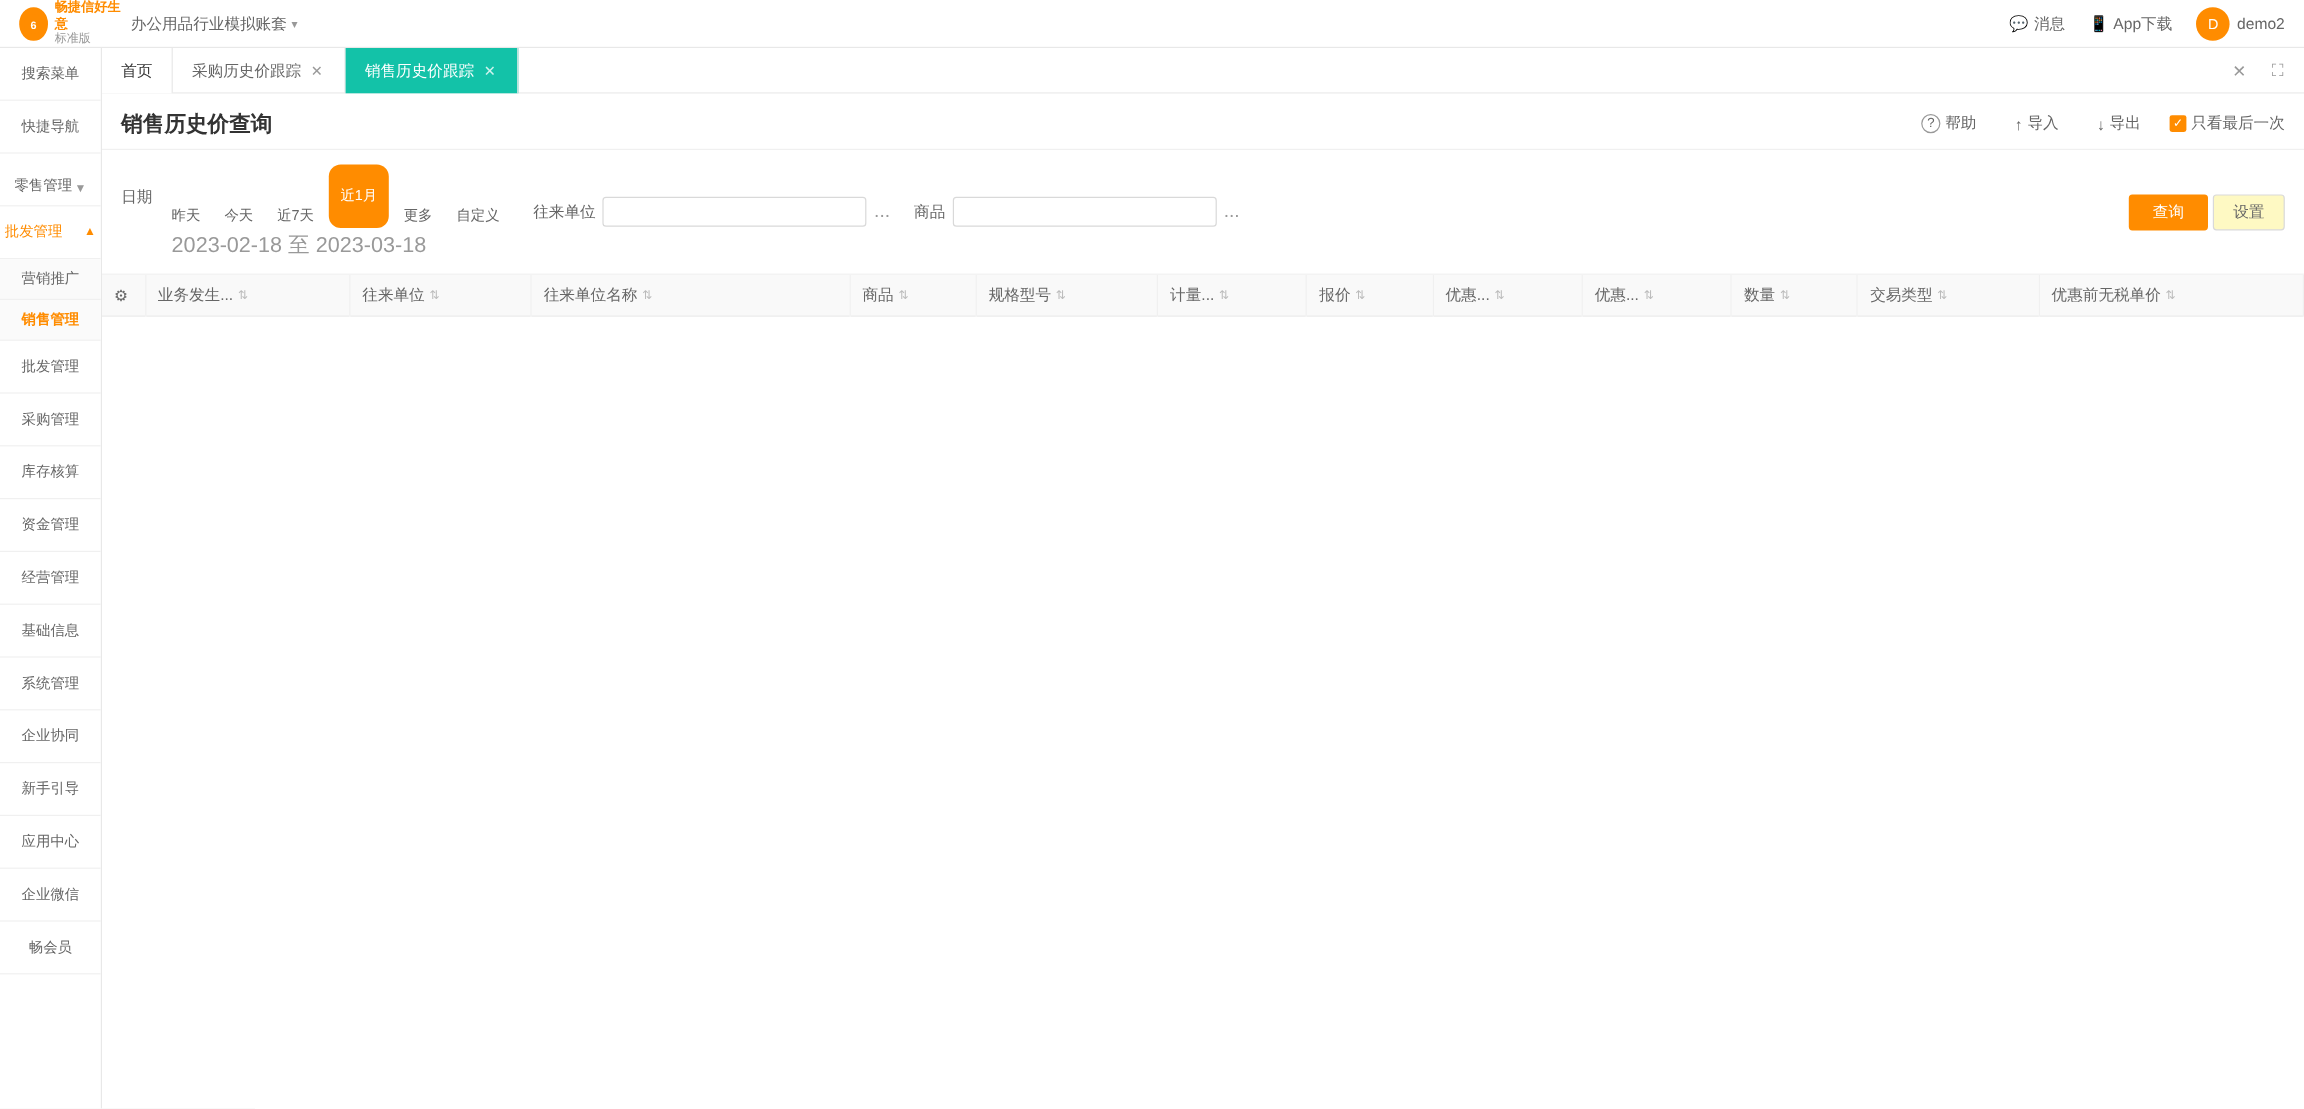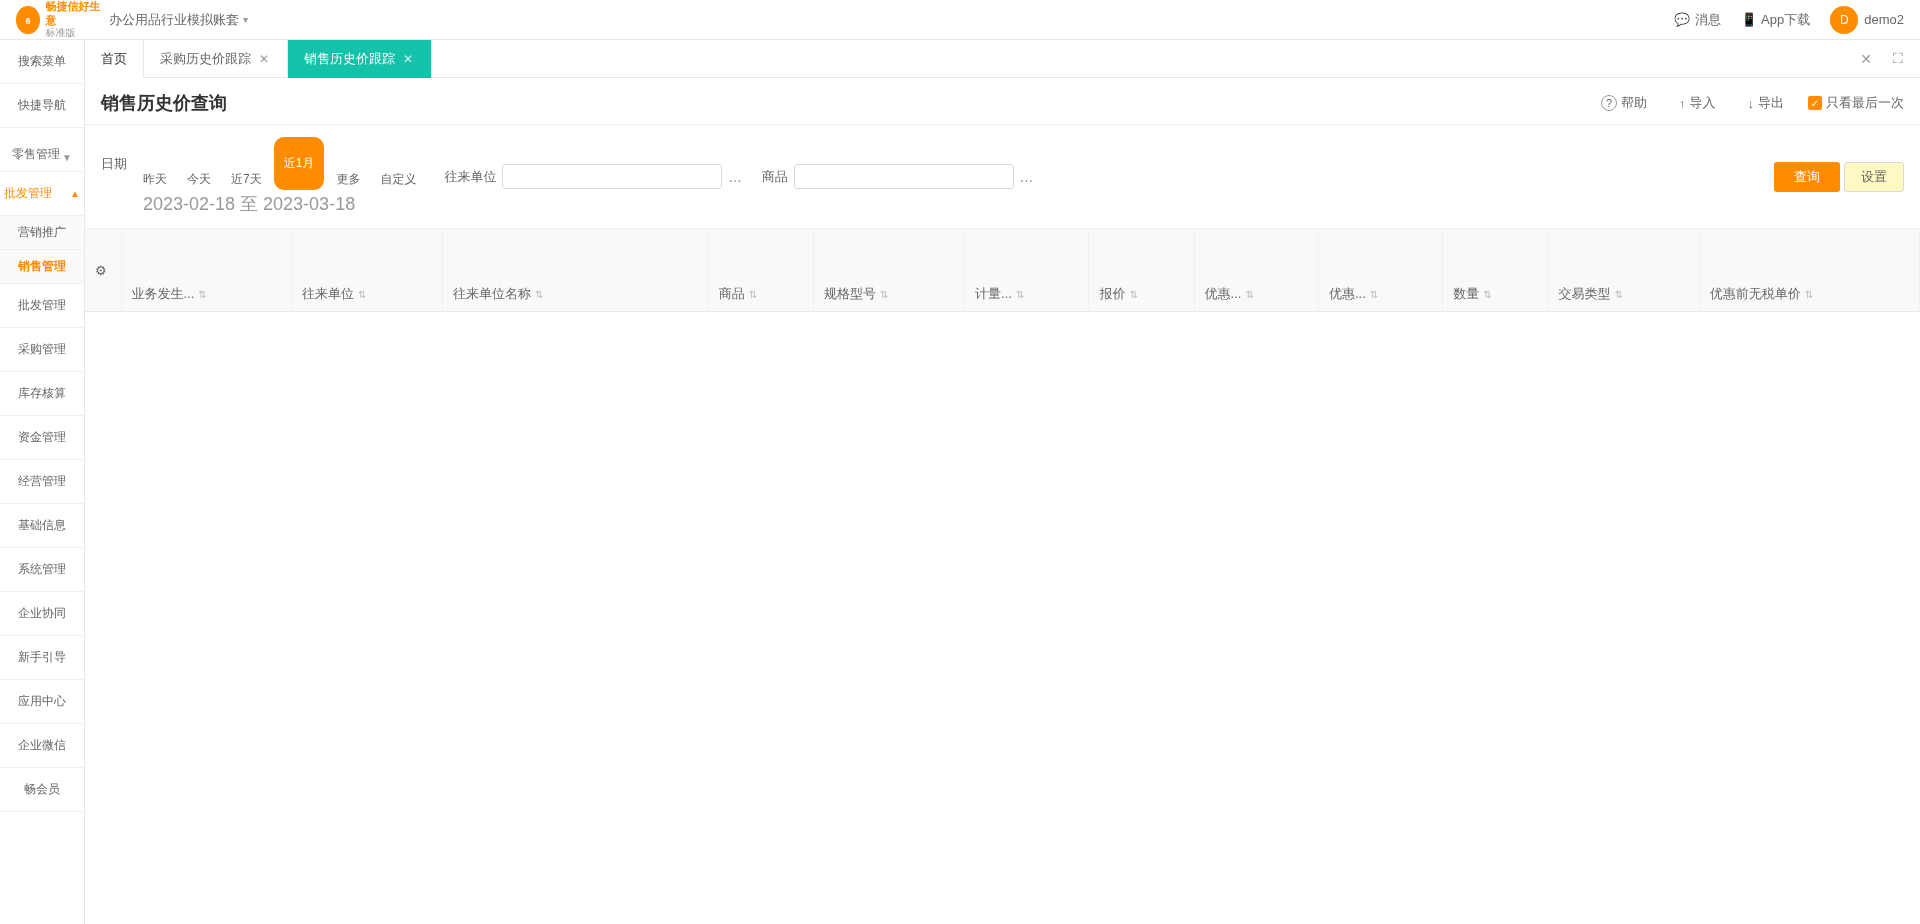--- a/index.html
+++ b/index.html
@@ -362,21 +362,20 @@
       font-weight: normal;
       border-right: 1px solid #f0f0f0;
       white-space: nowrap;
       user-select: none;
       cursor: pointer;
     }
     .th-content {
       display: flex;
       align-items: center;
       gap: 4px;
-      margin-top: 48px;
     }
     .sort-icon { color: #bbb; font-size: 10px; }
     .gear-th {
       width: 36px;
       text-align: center;
       cursor: pointer;
       color: #999;
     }
 
     

